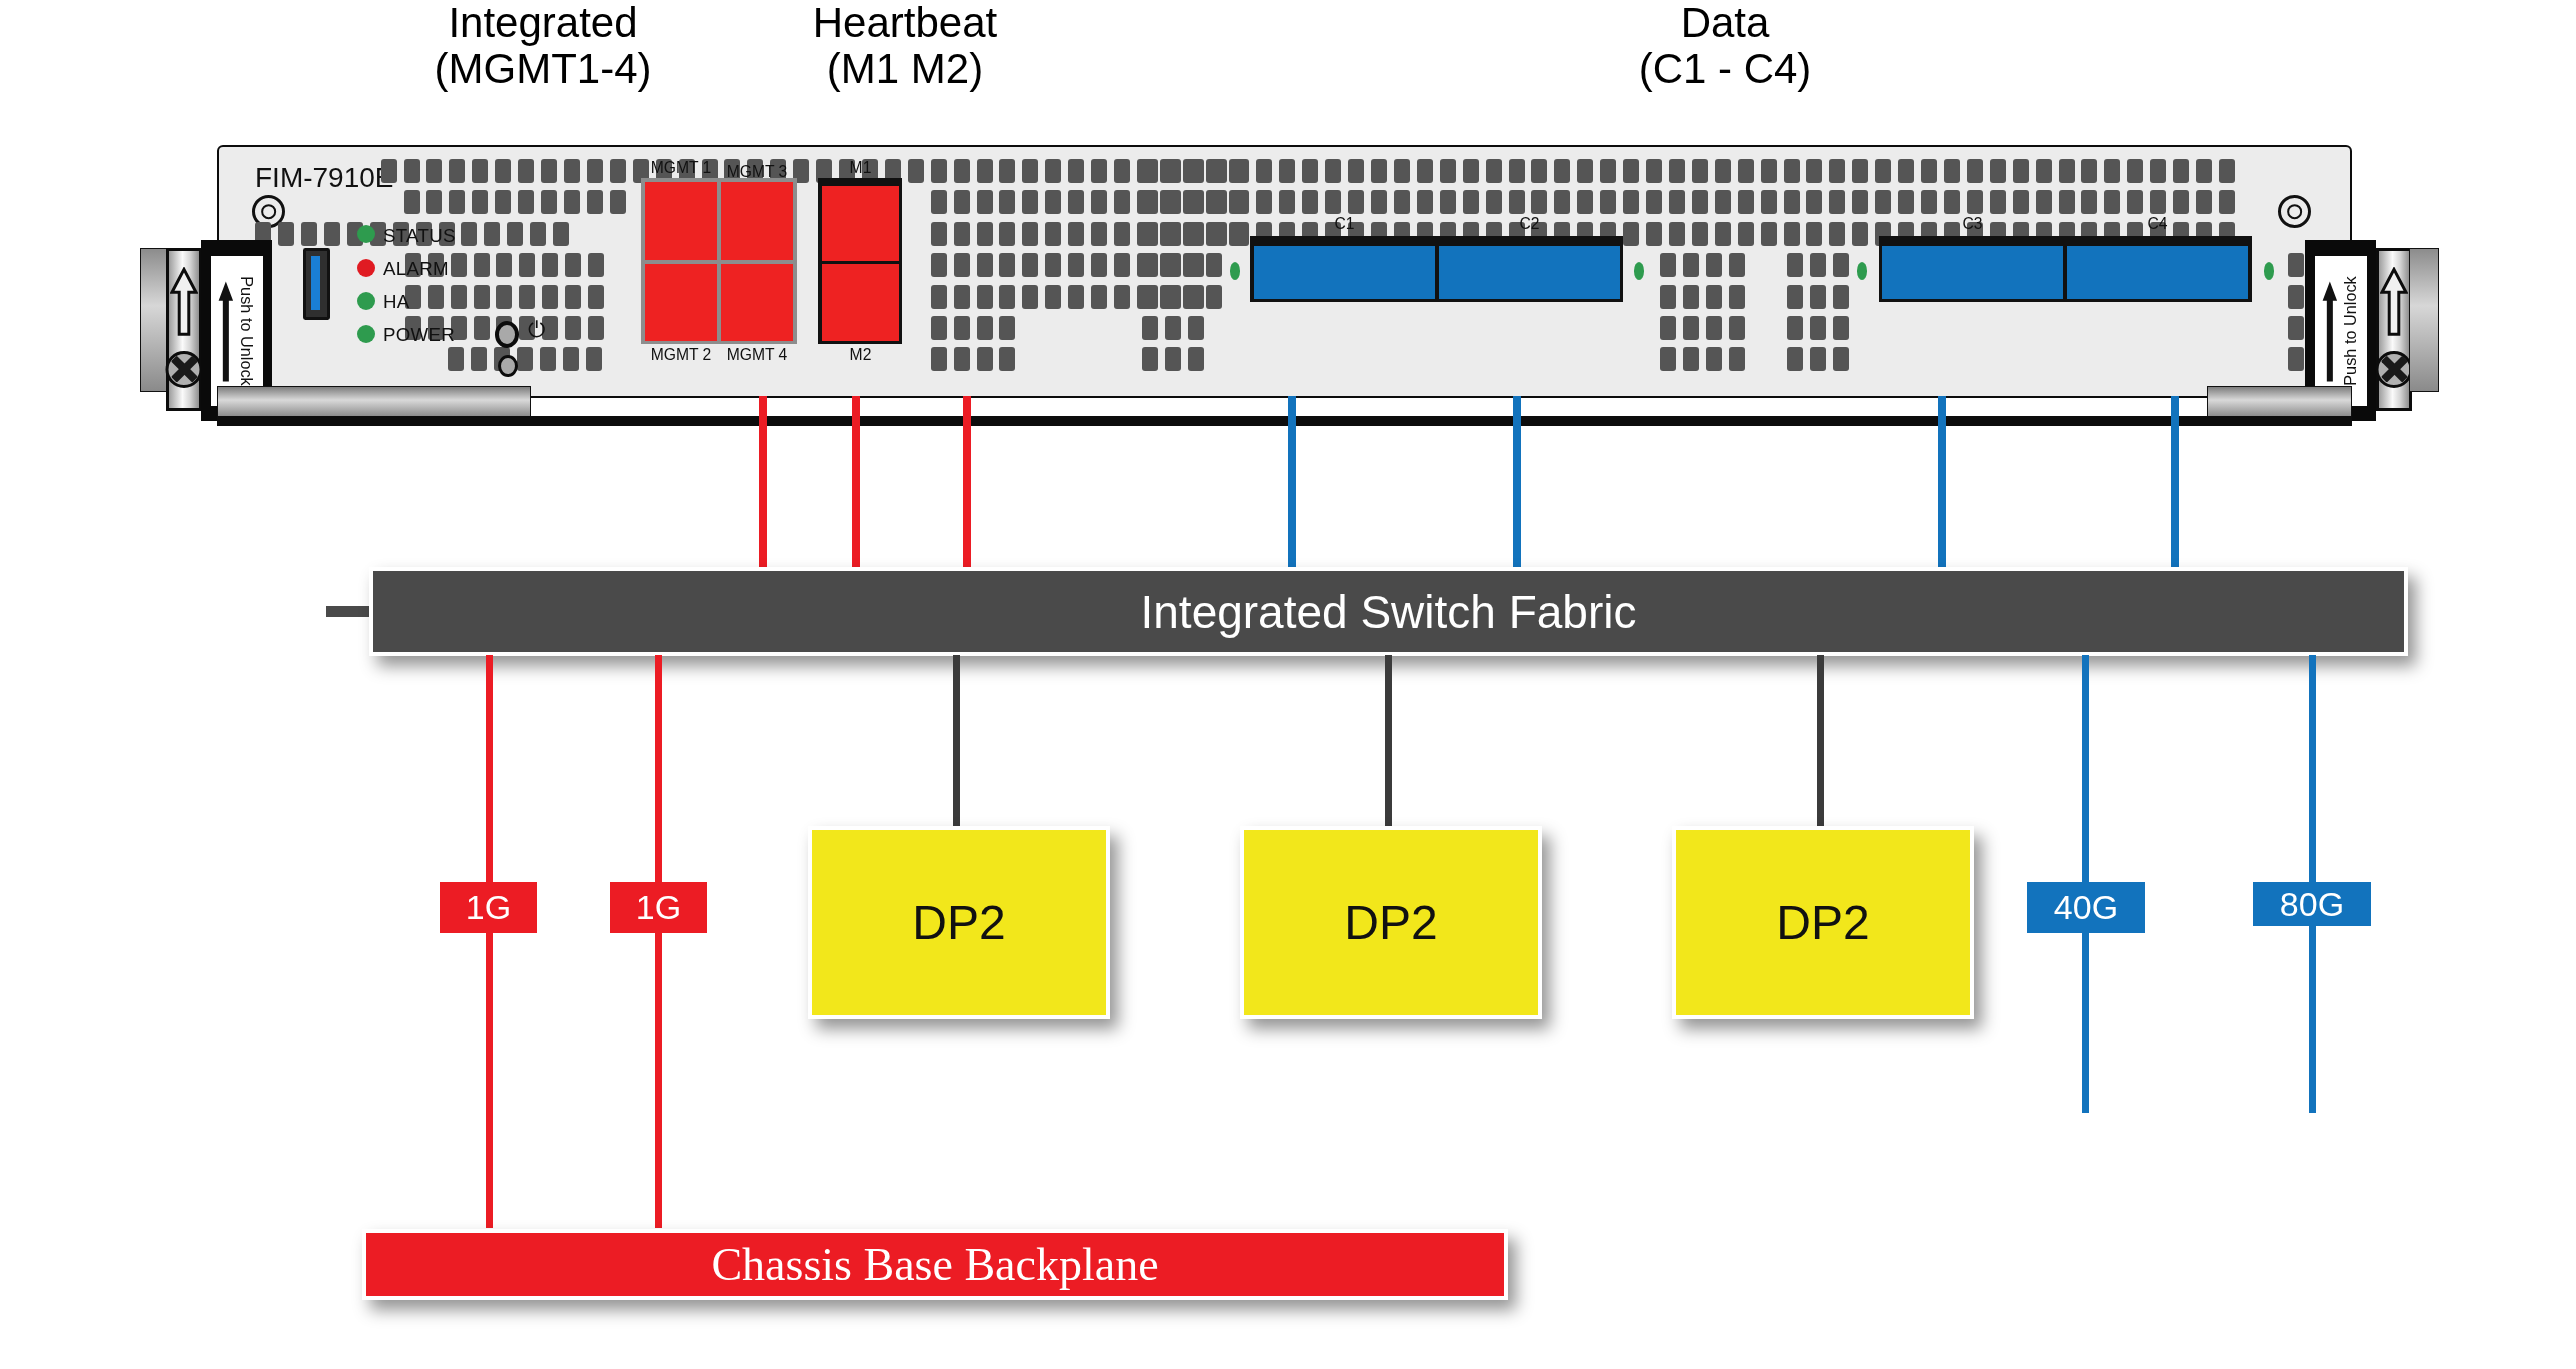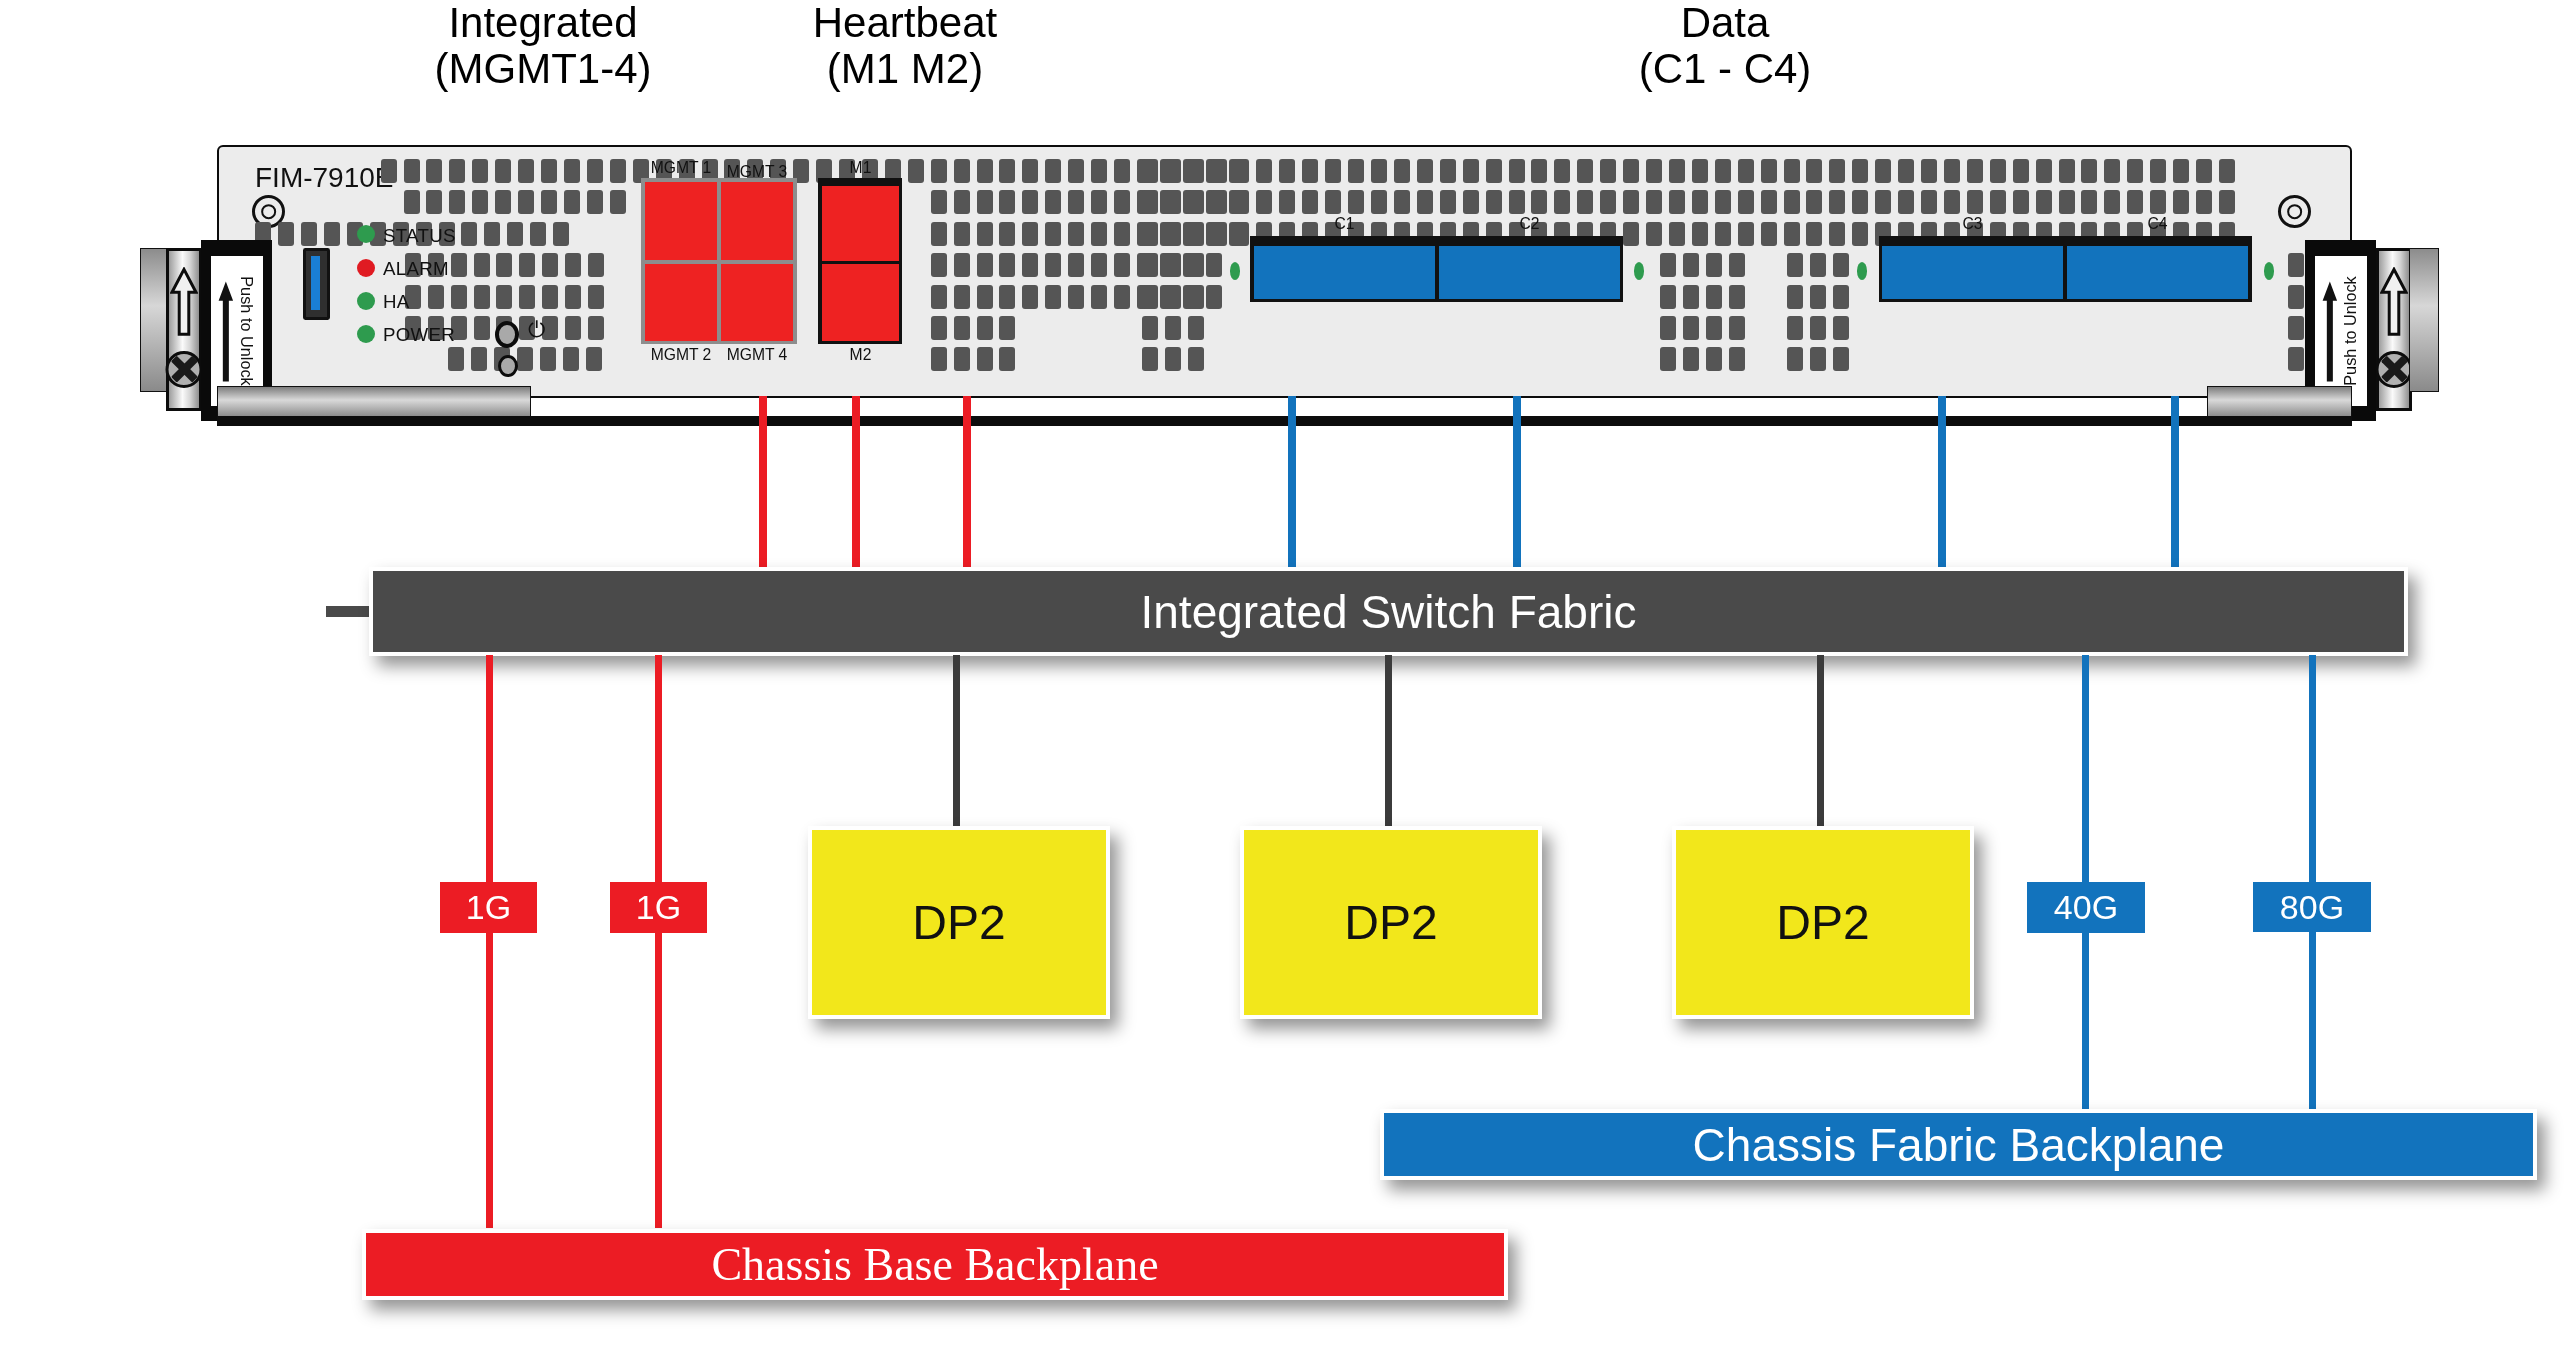--- a/index.html
+++ b/index.html
@@ -635,35 +635,32 @@
 
   <div class="tag red" style="left:440px;top:882px;width:97px;height:51px;">
     <span>1G</span>
   </div>
   <div class="tag red" style="left:610px;top:882px;width:97px;height:51px;">
     <span>1G</span>
   </div>
   <div class="tag blue" style="left:2027px;top:882px;width:118px;height:51px;">
     <span>40G</span>
   </div>
-  <div class="tag blue" style="left:2253px;top:882px;width:118px;height:50px;justify-content:center;">
+  <div class="tag blue" style="left:2253px;top:882px;width:118px;height:44px;justify-content:center;">
     <span>80G</span>
   </div>
 
   <div class="shadowbox dp2" style="left:808px;top:826px;width:302px;height:193px;">
     <div class="t">DP2</div>
   </div>
   <div class="shadowbox dp2" style="left:1240px;top:826px;width:302px;height:193px;">
     <div class="t">DP2</div>
   </div>
   <div class="shadowbox dp2" style="left:1672px;top:826px;width:302px;height:193px;">
     <div class="t">DP2</div>
   </div>
 
-  <div class="shadowbox" id="fabbp" style="left:1380px;top:1109px;width:1157px;height:71px;">
-    <div class="t">Chassis Fabric Backplane</div>
-  </div>
   <div class="shadowbox" id="basebp" style="left:362px;top:1229px;width:1146px;height:71px;">
     <div class="t">Chassis Base Backplane</div>
   </div>
 
 </div>
 
 
 </body></html>

